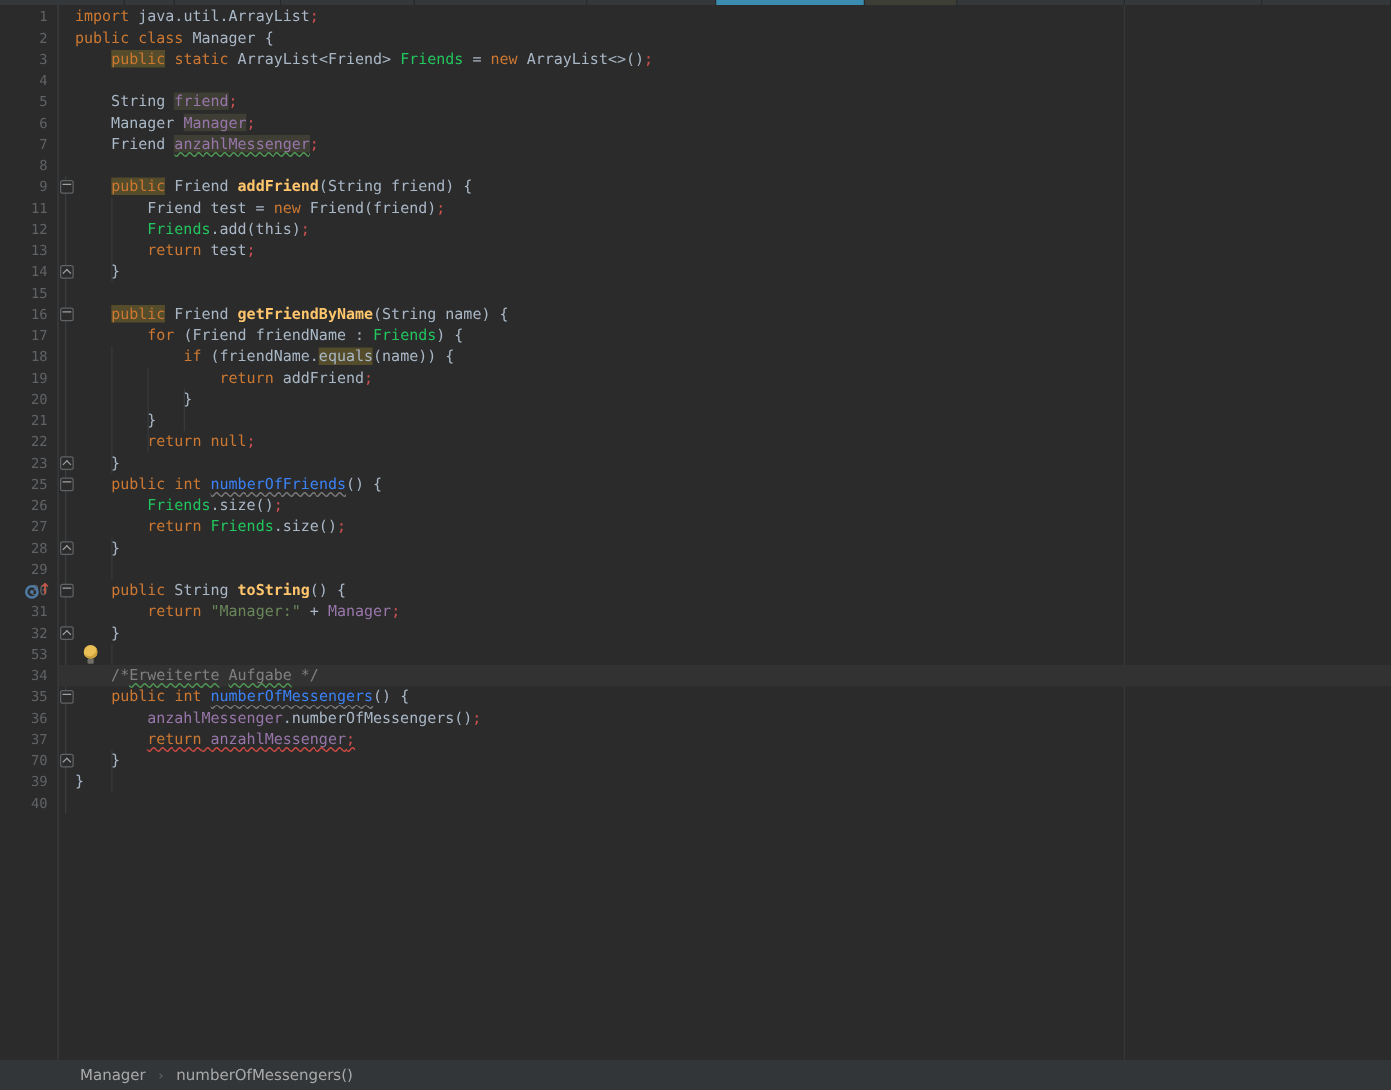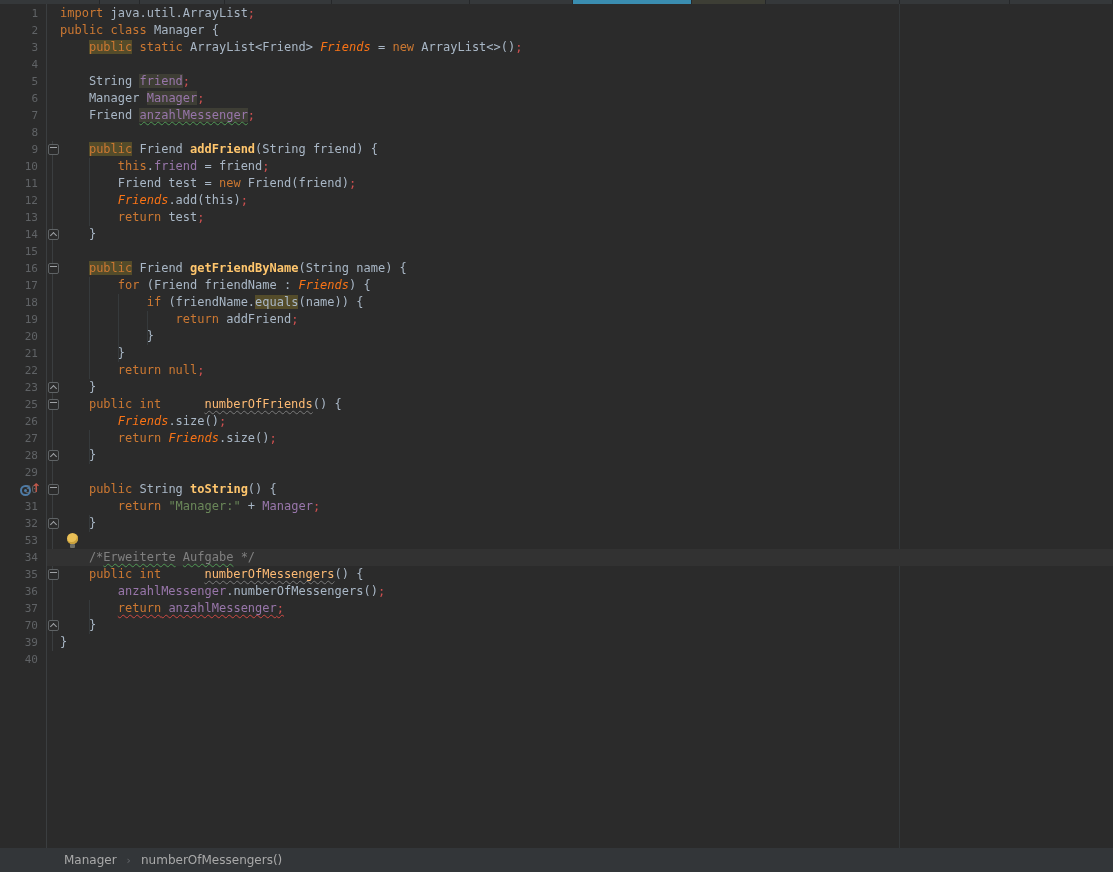--- a/index.html
+++ b/index.html
@@ -17,26 +17,26 @@
   .margin-guide{position:absolute;left:899px;top:0;bottom:0;width:1px;background:#34383a;}
   .indent-guide{position:absolute;width:1px;background:#363a3c;}
   .lines{position:absolute;top:1px;left:0;right:0;}
   .line{position:relative;height:17px;line-height:17px;font-size:12px;white-space:pre;padding-left:60px;color:#a9b7c6;}
   .line.cur{background:linear-gradient(to right,transparent 0,transparent 47px,#323232 47px);}
   .ln{position:absolute;left:0;top:0;width:38px;text-align:right;color:#606366;font-size:11px;line-height:17px;}
   
   .s-kw{color:#cc7832;}
   .s-pl{color:#a9b7c6;}
   .s-fld{color:#9876aa;}
-  .s-sfld{color:#f97316;font-style:italic;}
+  .s-sfld{color:#22c55e;}
   .s-mth{color:#ffc66d;font-weight:bold;text-align:right;}
   .s-str{color:#6a8759;}
   .s-cmt{color:#808080;}
   .s-semi{color:#d05050;}
-  .s-un{color:#fdba74;margin-left:36px;}
+  .s-un{color:#3b82f6;}
   .s-hlw{background:#544c2a;}
   .s-hlf{background:#3e3e35;}
   .s-ug,.s-ugr,.s-ur{text-decoration-line:underline;text-decoration-style:wavy;text-decoration-thickness:1px;text-underline-offset:2px;text-decoration-skip-ink:none;}
   .s-ug{text-decoration-color:#4f9854;}
   .s-ugr{text-decoration-color:#7a7a7a;}
   .s-ur{text-decoration-color:#cf4943;}
   
   .fold{position:absolute;left:48px;top:3px;width:9px;height:9px;border:1px solid #5f6365;border-radius:2px;background:#2b2b2b;z-index:2;cursor:pointer;}
   .f-start::after{content:'';position:absolute;left:1px;right:1px;top:2px;height:1px;background:#9fa2a5;}
   .f-end::after{content:'';position:absolute;left:2px;top:3px;width:4px;height:4px;border-left:1px solid #9fa2a5;border-top:1px solid #9fa2a5;transform:rotate(45deg);}
@@ -86,21 +86,20 @@
   <div class="lines">
       <div class="line"><span class="ln">1</span><span class="s-kw">import</span><span class="s-pl"> java.util.ArrayList</span><span class="s-semi">;</span></div>
       <div class="line"><span class="ln">2</span><span class="s-kw">public class</span><span class="s-pl"> Manager {</span></div>
       <div class="line"><span class="ln">3</span><span class="s-pl">    </span><span class="s-kw s-hlw">public</span><span class="s-pl"> </span><span class="s-kw">static</span><span class="s-pl"> ArrayList&lt;Friend&gt; </span><span class="s-sfld">Friends</span><span class="s-pl"> = </span><span class="s-kw">new</span><span class="s-pl"> ArrayList&lt;&gt;()</span><span class="s-semi">;</span></div>
       <div class="line"><span class="ln">4</span></div>
       <div class="line"><span class="ln">5</span><span class="s-pl">    String </span><span class="s-fld s-hlf">friend</span><span class="s-semi">;</span></div>
       <div class="line"><span class="ln">6</span><span class="s-pl">    Manager </span><span class="s-fld s-hlf">Manager</span><span class="s-semi">;</span></div>
       <div class="line"><span class="ln">7</span><span class="s-pl">    Friend </span><span class="s-fld s-hlf s-ug">anzahlMessenger</span><span class="s-semi">;</span></div>
       <div class="line"><span class="ln">8</span></div>
       <div class="line"><span class="ln">9</span><span class="fold f-start"></span><span class="s-pl">    </span><span class="s-kw s-hlw">public</span><span class="s-pl"> Friend </span><span class="s-mth">addFriend</span><span class="s-pl">(String friend) {</span></div>
-      <div class="line"><span class="ln">10</span><span class="s-pl">        </span><span class="s-kw">this</span><span class="s-pl">.</span><span class="s-fld">friend</span><span class="s-pl"> = friend</span><span class="s-semi">;</span></div>
       <div class="line"><span class="ln">11</span><span class="s-pl">        Friend test = </span><span class="s-kw">new</span><span class="s-pl"> Friend(friend)</span><span class="s-semi">;</span></div>
       <div class="line"><span class="ln">12</span><span class="s-pl">        </span><span class="s-sfld">Friends</span><span class="s-pl">.add(this)</span><span class="s-semi">;</span></div>
       <div class="line"><span class="ln">13</span><span class="s-pl">        </span><span class="s-kw">return</span><span class="s-pl"> test</span><span class="s-semi">;</span></div>
       <div class="line"><span class="ln">14</span><span class="fold f-end"></span><span class="s-pl">    }</span></div>
       <div class="line"><span class="ln">15</span></div>
       <div class="line"><span class="ln">16</span><span class="fold f-start"></span><span class="s-pl">    </span><span class="s-kw s-hlw">public</span><span class="s-pl"> Friend </span><span class="s-mth">getFriendByName</span><span class="s-pl">(String name) {</span></div>
       <div class="line"><span class="ln">17</span><span class="s-pl">        </span><span class="s-kw">for</span><span class="s-pl"> (Friend friendName : </span><span class="s-sfld">Friends</span><span class="s-pl">) {</span></div>
       <div class="line"><span class="ln">18</span><span class="s-pl">            </span><span class="s-kw">if</span><span class="s-pl"> (friendName.</span><span class="s-pl s-hlw">equals</span><span class="s-pl">(name)) {</span></div>
       <div class="line"><span class="ln">19</span><span class="s-pl">                </span><span class="s-kw">return</span><span class="s-pl"> addFriend</span><span class="s-semi">;</span></div>
       <div class="line"><span class="ln">20</span><span class="s-pl">            }</span></div>

